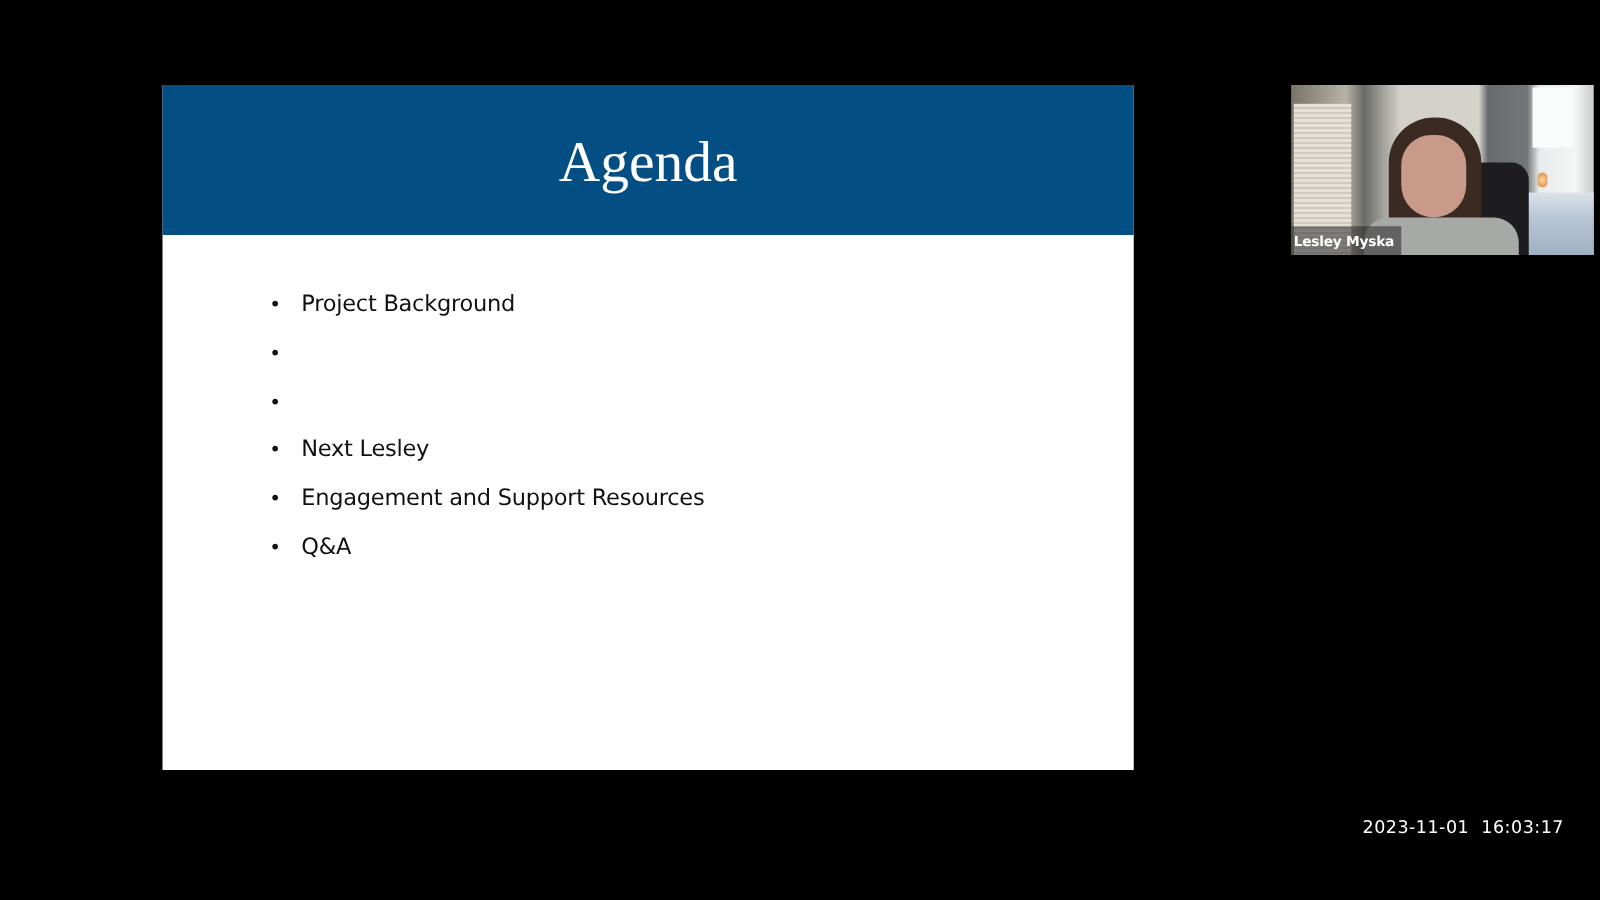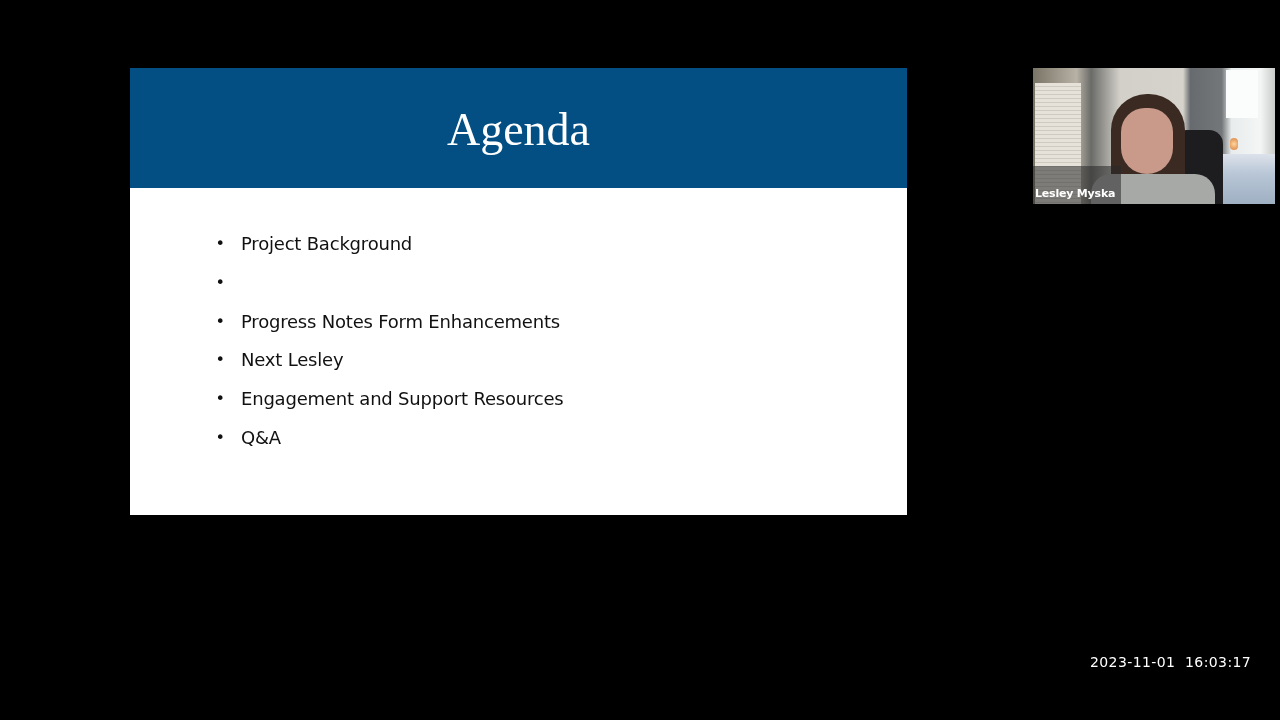--- a/index.html
+++ b/index.html
@@ -6,21 +6,21 @@
       margin: 0; padding: 0;
       width: 1280px; height: 720px;
       background: #000000;
       overflow: hidden;
       position: relative;
       font-family: "Liberation Sans", sans-serif;
     }
     .slide {
       position: absolute;
       left: 130px; top: 68px;
-      width: 777px; height: 447px;
+      width: 777px; height: 548px;
       background: #ffffff;
     }
     .slide-banner {
       position: absolute;
       left: 0; top: 0;
       width: 777px; height: 120px;
       background: #034f84;
     }
     .slide-title {
       position: absolute;
@@ -122,21 +122,21 @@
       border-radius: 24px 24px 26px 26px;
     }
     .vt-shirt {
       position: absolute; left: 58px; top: 106px; width: 124px; height: 30px;
       background: #a7a9a6;
       border-radius: 20px 20px 0 0;
     }
     .vt-name {
       position: absolute;
       left: 0; bottom: 0;
-      padding: 21px 6px 3px 2px;
+      padding: 6px 6px 3px 2px;
       background: rgba(40,40,40,0.55);
       color: #ffffff;
       font-family: "DejaVu Sans", sans-serif;
       font-weight: bold;
       font-size: 11px;
       line-height: 14px;
       letter-spacing: -0.2px;
     }
     .timestamp {
       position: absolute;
@@ -161,21 +161,20 @@
   <ul class="bullet-list">
     <li class="bullet-item">
       <span class="bullet-dot">•</span>
       <span>Project Background</span>
     </li>
     <li class="bullet-item">
       <span class="bullet-dot">•</span>
     </li>
     <li class="bullet-item">
       <span class="bullet-dot">•</span>
-      <span>Progress Notes Form Enhancements</span>
     </li>
     <li class="bullet-item">
       <span class="bullet-dot">•</span>
       <span>Next Lesley</span>
     </li>
     <li class="bullet-item">
       <span class="bullet-dot">•</span>
       <span>Engagement and Support Resources</span>
     </li>
     <li class="bullet-item">

